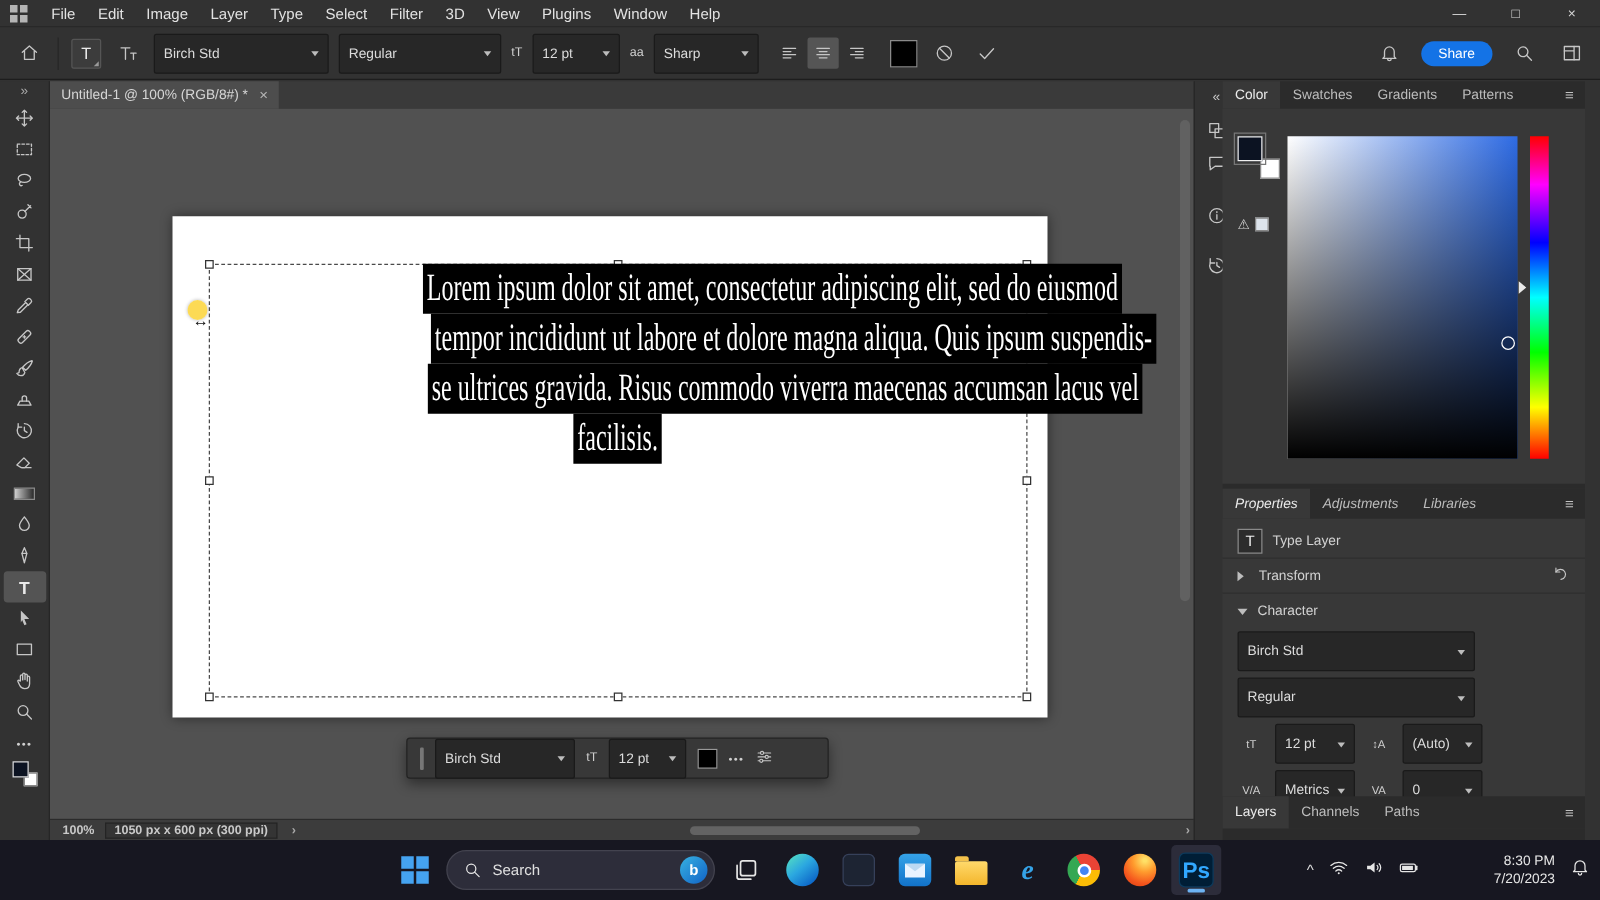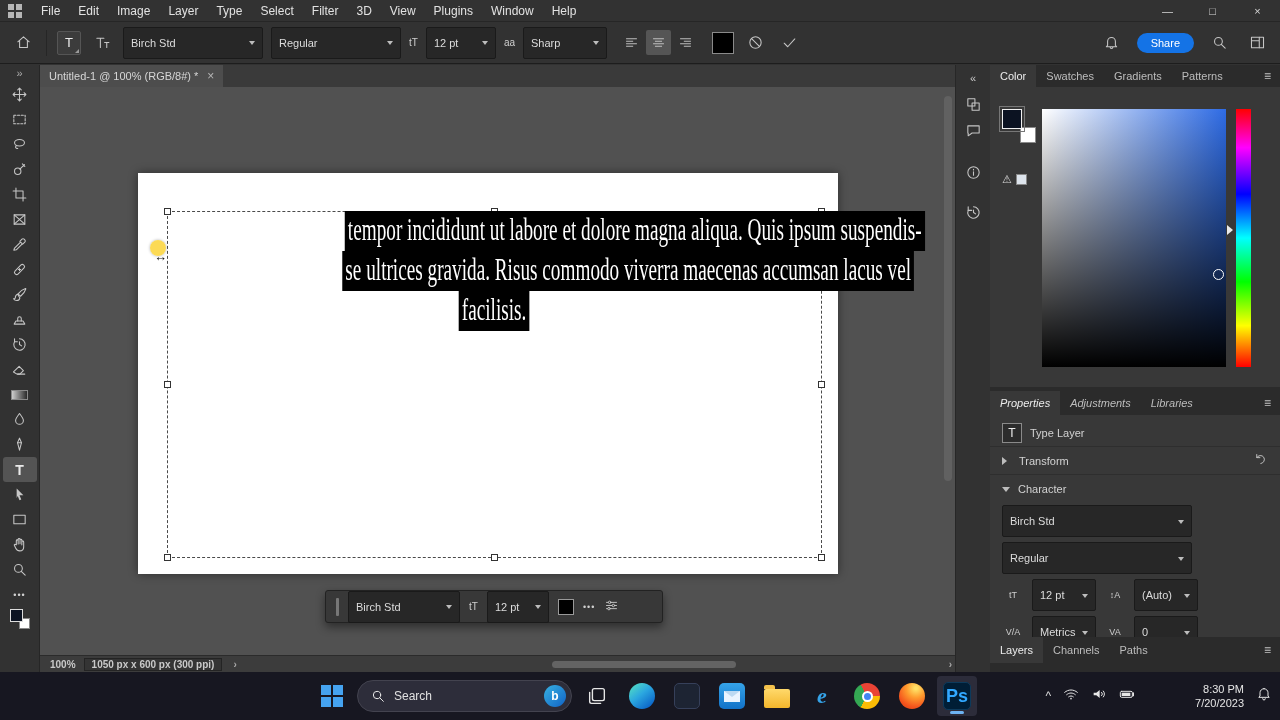--- a/index.html
+++ b/index.html
@@ -118,21 +118,21 @@
     background:#636363; border-radius:4px; }
   .sb-chev { color:#aaa; font-size:10px; padding:0 3px; }
 
   
   .iconstrip { position:absolute; right:290px; width:35px; top:0; bottom:0;
     background:#323232; border-left:1px solid #272727; display:flex; flex-direction:column;
     align-items:center; color:#c9c9c9; }
   .strip-item { width:28px; height:26px; display:flex; align-items:center; justify-content:center; flex:none; }
 
   
-  .rightcol { position:absolute; right:0; top:0; bottom:0; width:290px; background:#383838;
+  .rightcol { position:absolute; right:12px; top:0; bottom:0; width:290px; background:#383838;
     display:flex; flex-direction:column; }
   .panel-tabs { height:22px; background:#2b2b2b; display:flex; align-items:stretch;
     font-size:11px; color:#bdbdbd; flex:none; }
   .ptab { padding:0 10px; display:flex; align-items:center; }
   .ptab.sel { background:#383838; color:#ececec; }
   .pmenu { margin-left:auto; padding:0 9px; display:flex; align-items:center; font-size:12px; color:#c3c3c3; }
   .spacer4 { height:4px; background:#2b2b2b; flex:none; }
   .filler { flex:1; background:#2b2b2b; }
 
   .color-body { position:relative; height:300px; flex:none; }
@@ -464,20 +464,21 @@
             <span class="handle h-tl"></span>
             <span class="handle h-tc"></span>
             <span class="handle h-tr"></span>
             <span class="handle h-ml"></span>
             <span class="handle h-mr"></span>
             <span class="handle h-bl"></span>
             <span class="handle h-bc"></span>
             <span class="handle h-br"></span>
           </div>
           <div class="textblock">
+            <div class="tline"><span>Lorem ipsum dolor sit amet, consectetur adipiscing elit, sed do eiusmod</span></div>
             <div class="tline"><span>tempor incididunt ut labore et dolore magna aliqua. Quis ipsum suspendis-</span></div>
             <div class="tline"><span>se ultrices gravida. Risus commodo viverra maecenas accumsan lacus vel</span></div>
             <div class="tline"><span>facilisis.</span></div>
           </div>
         </div>
 
         <span class="cursor-dot"></span>
         <span class="cursor-arrow">↔</span>
 
         <div class="minibar">

